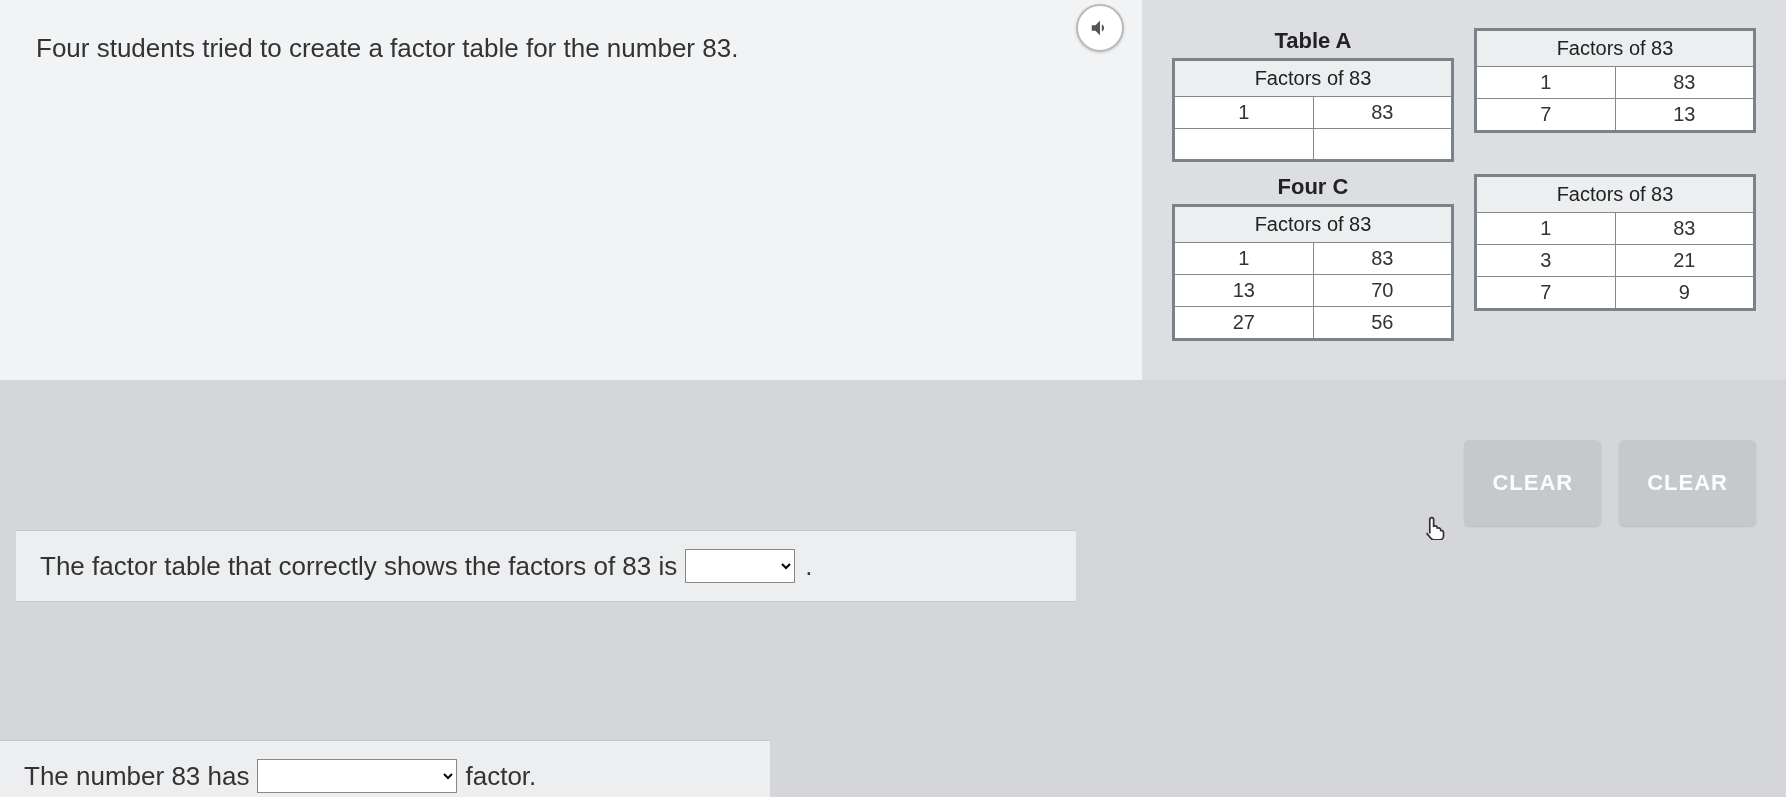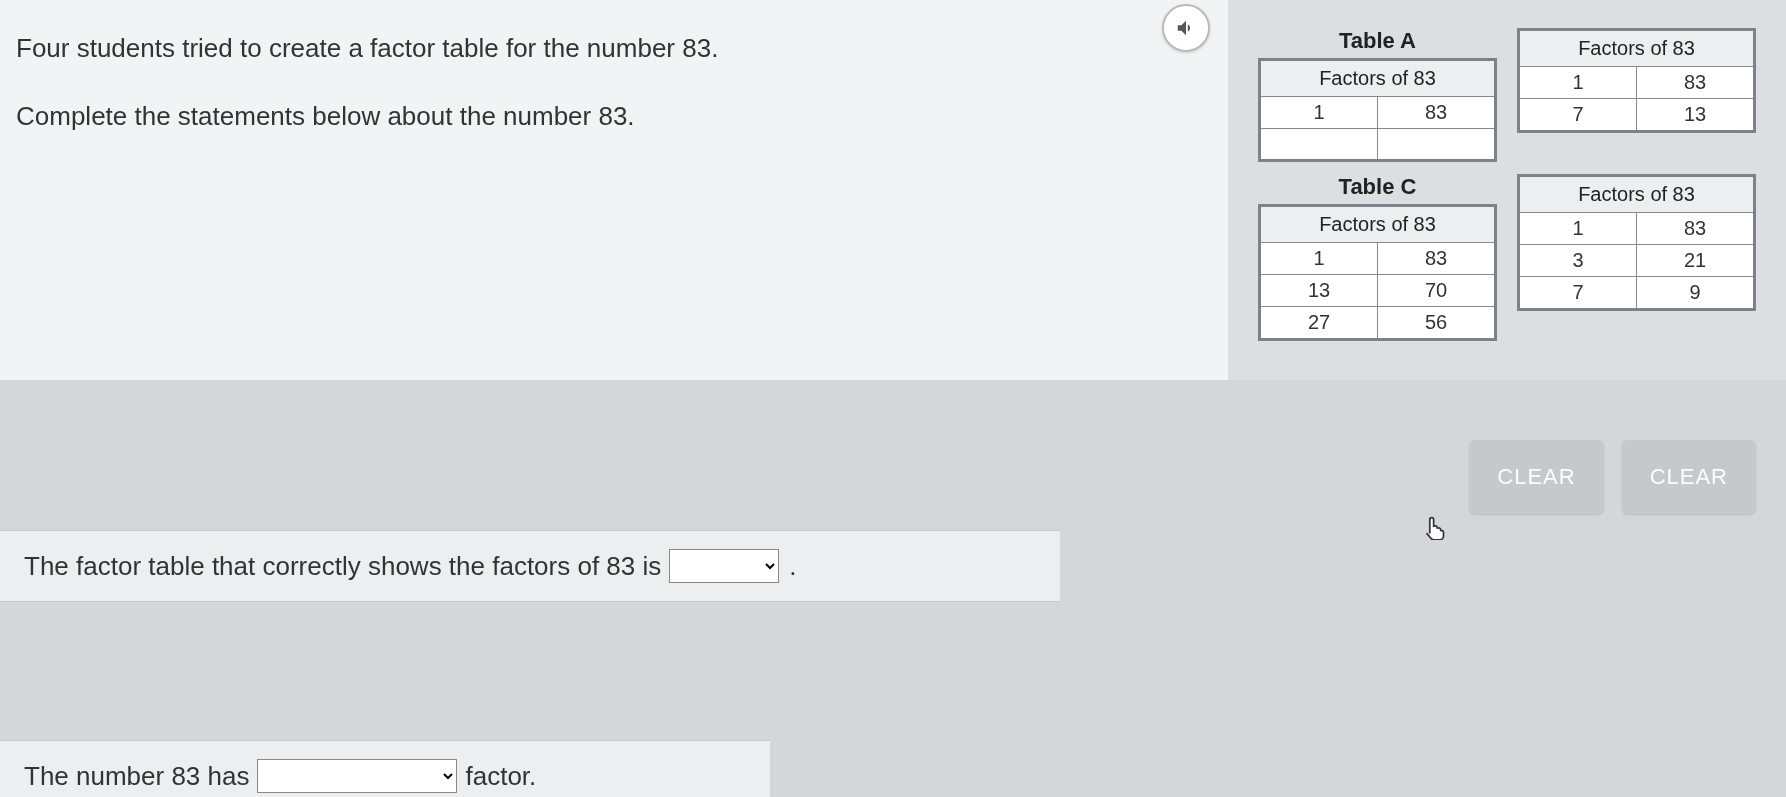--- a/index.html
+++ b/index.html
@@ -10,21 +10,21 @@
       height: 797px;
       position: relative;
       overflow: hidden;
     }
     .top-section {
       display: flex;
       align-items: stretch;
     }
     .question-panel {
       background: #f2f3f4;
-      padding: 28px 16px;
+      padding: 28px 36px;
       flex: 1;
       position: relative;
       min-height: 380px;
     }
     .question-text {
       font-size: 26px;
       color: #333;
       line-height: 1.6;
       margin-bottom: 26px;
     }
@@ -40,21 +40,21 @@
       display: flex;
       align-items: center;
       justify-content: center;
       cursor: pointer;
       box-shadow: 0 1px 3px rgba(0,0,0,0.15);
     }
     .audio-btn svg { width: 22px; height: 22px; fill: #555; }
     .tables-panel {
       background: #dcdee1;
       padding: 28px 30px 20px 30px;
-      width: 558px;
+      width: 644px;
       display: grid;
       grid-template-columns: 1fr 1fr;
       gap: 12px 20px;
       align-content: start;
     }
     .ftable-wrap { text-align: center; }
     .ftable-title {
       font-weight: bold;
       font-size: 22px;
       color: #222;
@@ -92,23 +92,23 @@
       display: flex;
       gap: 18px;
       align-items: center;
     }
     .action-btn {
       background: #c6c9cc;
       color: #fcfcfc;
       border: none;
       border-radius: 6px;
       font-size: 22px;
-      font-weight: normal;
+      font-weight: bold;
       letter-spacing: 1px;
-      padding: 24px 28px;
+      padding: 30px 28px;
       cursor: pointer;
       box-shadow: 0 1px 2px rgba(0,0,0,0.12);
       text-align: center;
     }
     .cursor-icon {
       position: absolute;
       top: 510px;
       right: 340px;
       font-size: 26px;
       color: #333;
@@ -118,40 +118,39 @@
       border-top: 1px solid #c5c8cc;
       border-bottom: 1px solid #c5c8cc;
       padding: 18px 24px;
       font-size: 26px;
       color: #333;
       display: flex;
       align-items: center;
       gap: 8px;
       flex-wrap: wrap;
     }
-    .statement1 { position: absolute; left: 0; top: 530px; width: 1060px; }
+    .statement1 { position: absolute; left: 16px; top: 530px; width: 1060px; }
     .statement2 { position: absolute; left: 0; top: 740px; width: 770px; }
     .dropdown {
       border: 1px solid #888;
       background: #fff;
       height: 34px;
       font-size: 18px;
       padding: 2px 6px;
       min-width: 110px;
     }
     .dropdown.wide { min-width: 200px; }
     .period { margin-left: 2px; }
   </style>
 </head>
 <body>
 
 <div class="top-section">
   <div class="question-panel">
     <p class="question-text">Four students tried to create a factor table for the number 83.</p>
-    <p class="question-text">Complete the statements below about the number 83.</p>
     <div class="audio-btn">
       <svg viewBox="0 0 24 24">
           <path d="M3 9v6h4l5 5V4L7 9H3zm13.5 3a4.5 4.5 0 0 0-2.5-4v8a4.5 4.5 0 0 0 2.5-4z"></path>
         </svg>
     </div>
   </div>
 
   <div class="tables-panel">
     <div class="ftable-wrap">
       <div class="ftable-title">Table A</div>
@@ -182,21 +181,21 @@
               <td>83</td>
             </tr>
         <tr>
               <td>7</td>
               <td>13</td>
             </tr>
       </tbody>
         </table>
     </div>
     <div class="ftable-wrap">
-      <div class="ftable-title">Table C</div>
+      <div class="ftable-title">Four C</div>
       <table class="ftable">
         <tbody>
             <tr>
               <th colspan="2">Factors of 83</th>
             </tr>
         <tr>
               <td>1</td>
               <td>83</td>
             </tr>
         <tr>

